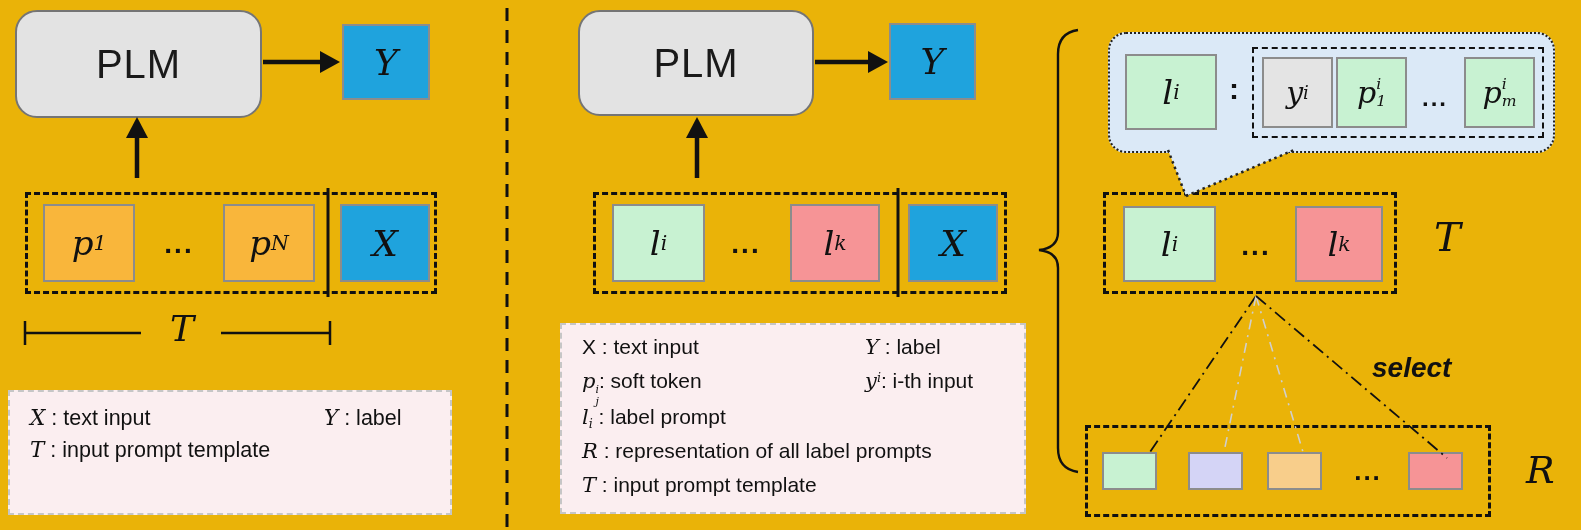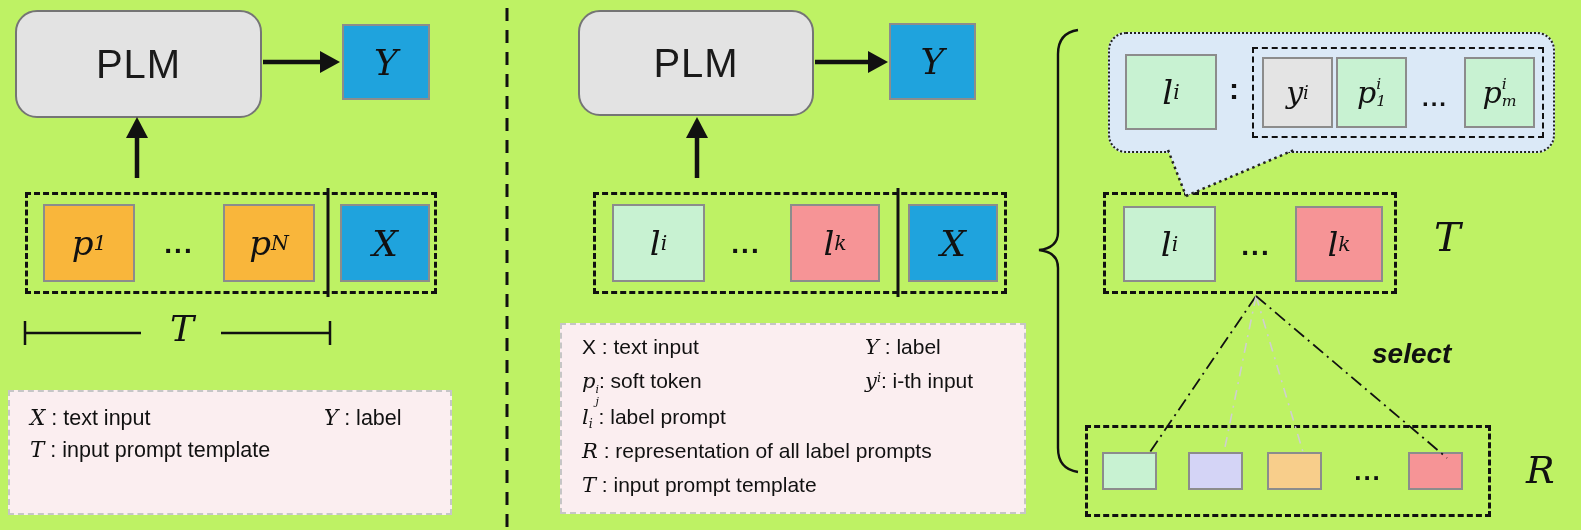--- a/index.html
+++ b/index.html
@@ -1,16 +1,16 @@
 <!DOCTYPE html>
 <html><head>
 <meta charset="utf-8">
 <style>
   html,body{margin:0;padding:0;background:#fff;}
-  #stage{position:relative;width:1581px;height:530px;background:#bef264;
+  #stage{position:relative;width:1581px;height:530px;background:#eab308;
          font-family:"Liberation Sans",sans-serif;color:#111;overflow:hidden;}
 
   .abs{position:absolute;}
 
   
   .plm{background:#e3e3e3;border:2.5px solid #757575;border-radius:22px;
        display:flex;align-items:center;justify-content:center;
        font-size:40px;font-weight:400;letter-spacing:1px;color:#1a1a1a;}
 
   
@@ -187,21 +187,21 @@
 
   <div class="abs htm dots" style="left:1226px;top:226px;width:60px;height:40px;">...</div>
 
   <div class="abs htm tok red" style="left:1295px;top:206px;width:88px;height:76px;">
     <span>l</span>
       <span class="msub">k</span>
   </div>
 
   <div class="abs htm mathlabel" style="left:1434px;top:214px;font-size:40px;">T</div>
 
-  <div class="abs htm" style="left:1372px;top:338px;font-size:28px;font-style:italic;font-weight:600;">select</div>
+  <div class="abs htm" style="left:1372px;top:352px;font-size:28px;font-style:italic;font-weight:600;">select</div>
 
   <div class="abs htm dashedbox" style="left:1085px;top:425px;width:406px;height:92px;"></div>
 
   <div class="abs htm tok green" style="left:1102px;top:452px;width:55px;height:38px;border-width:2px;"></div>
   <div class="abs htm tok purple" style="left:1188px;top:452px;width:55px;height:38px;border-width:2px;"></div>
   <div class="abs htm tok lorange" style="left:1267px;top:452px;width:55px;height:38px;border-width:2px;"></div>
   <div class="abs htm dots" style="left:1340px;top:452px;width:56px;height:38px;font-size:26px;">...</div>
   <div class="abs htm tok red" style="left:1408px;top:452px;width:55px;height:38px;border-width:2px;"></div>
 
   <div class="abs htm mathlabel" style="left:1526px;top:448px;font-size:38px;">R</div>

